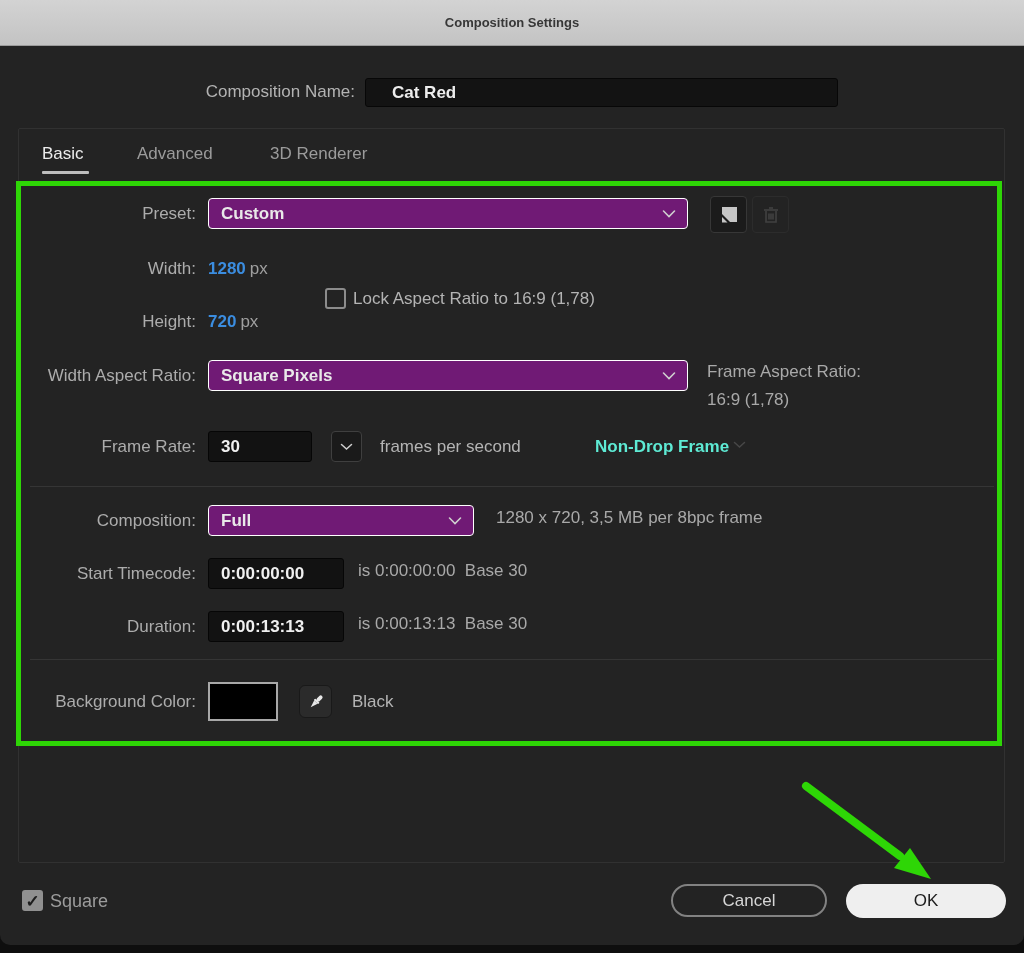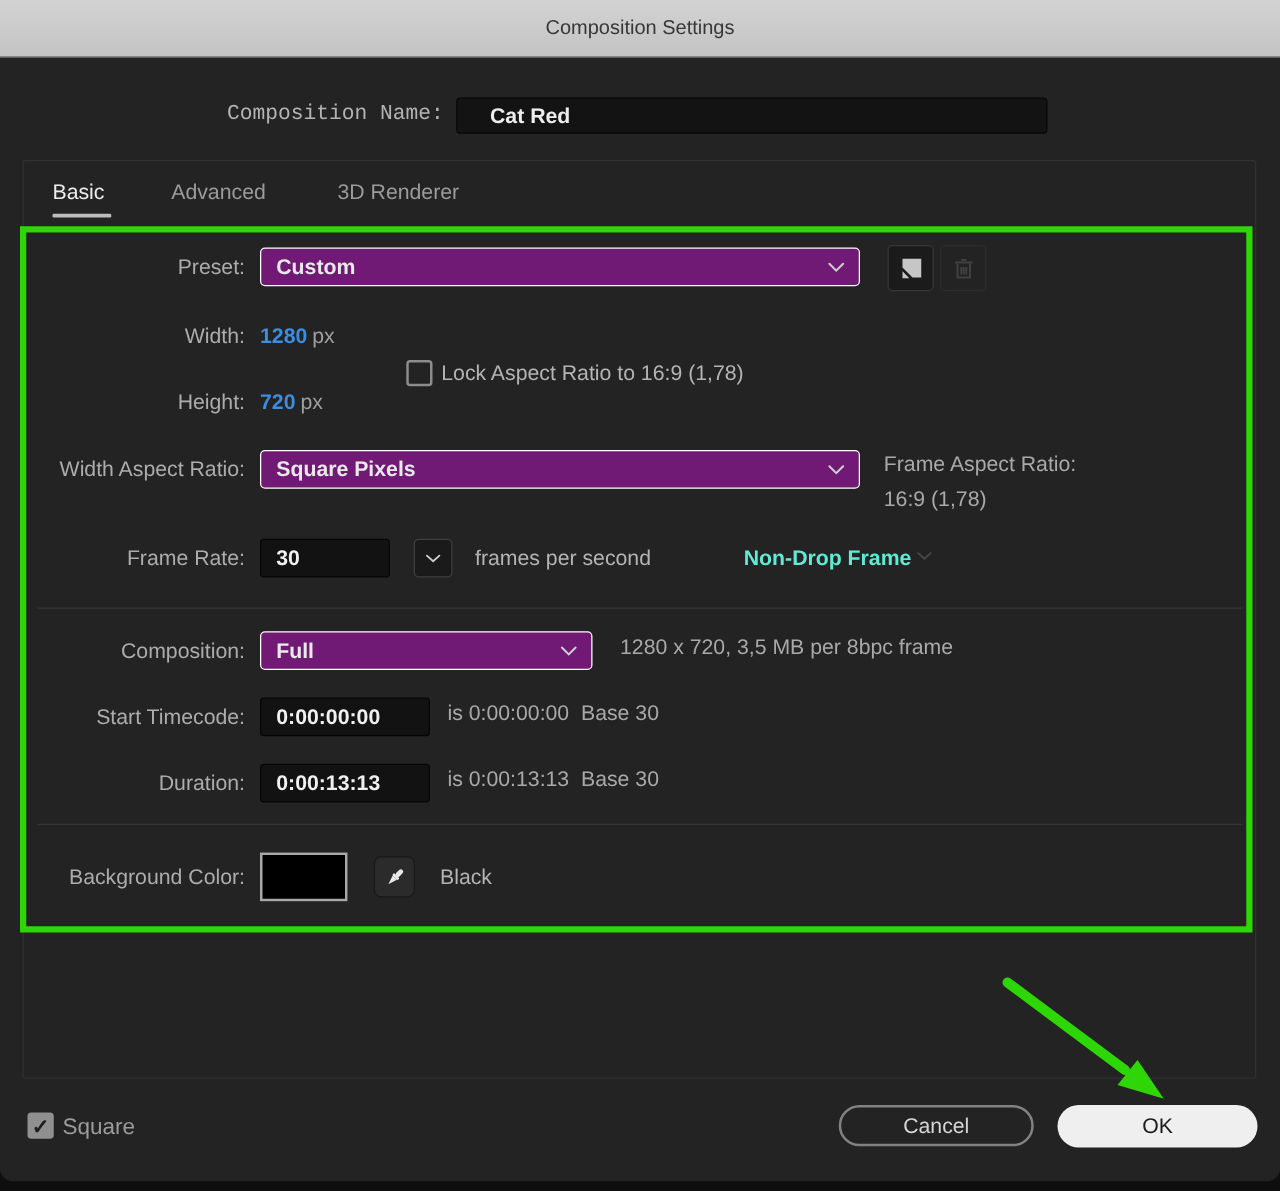--- a/index.html
+++ b/index.html
@@ -10,26 +10,26 @@
   .behind { position:absolute; left:0; top:935; width:1024px; height:18px; }
   .behind .seg-left  { position:absolute; left:0;   top:10px; width:381px;  height:8px; background:#060606; }
   .behind .seg-tick  { position:absolute; left:381px;top:10px; width:3px;   height:8px; background:#2f6fd6; }
   .behind .seg-right { position:absolute; left:384px;top:10px; width:640px; height:8px; background:#1b1b1b; }
 
   .dialog { position:absolute; left:0; top:0; width:1024px; height:945px;
             background:#232323; border-radius:0 0 10px 10px; overflow:hidden; }
 
   .titlebar { position:absolute; left:0; top:0; width:1024px; height:46px;
               background:linear-gradient(#d3d3d3,#c3c3c3); border-bottom:1px solid #9b9b9b;
-              text-align:center; line-height:46px; font-size:16px; font-weight:normal; color:#373737; }
+              text-align:center; line-height:46px; font-size:13px; font-weight:bold; color:#373737; }
 
   .row-label { position:absolute; left:0; width:196px; text-align:right; color:#acacac; font-size:17px; }
 
   .name-label { position:absolute; left:0; top:78px; width:355px; height:28px; line-height:28px;
-                text-align:right; color:#b3b3b3; font-size:17px;font-family:Liberation Mono, monospace; }
+                text-align:right; color:#b3b3b3; font-size:17px; }
   .name-input { position:absolute; left:365px; top:78px; width:473px; height:29px;
                 background:#131313; border:1px solid #070707; border-radius:3px;
                 line-height:27px; padding-left:26px; color:#ededed; font-size:17px; font-weight:bold; }
 
   .tab { position:absolute; top:141px; height:26px; line-height:26px; font-size:17px; color:#9b9b9b; cursor:default; }
   .tab.active { color:#ececec; }
   .tab-underline { position:absolute; left:42px; top:171px; width:47px; height:3px; background:#bdbdbd; border-radius:1px; }
 
   .panel { position:absolute; left:18px; top:128px; width:987px; height:735px;
            border:1px solid #313131; border-radius:2px; }

